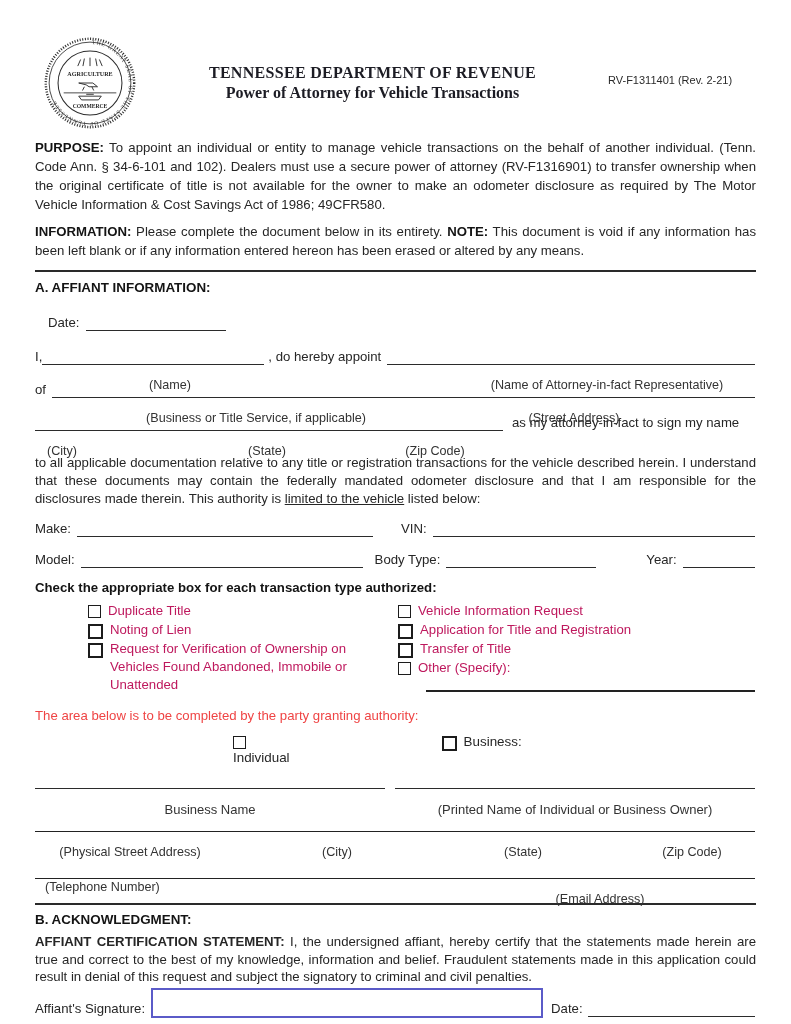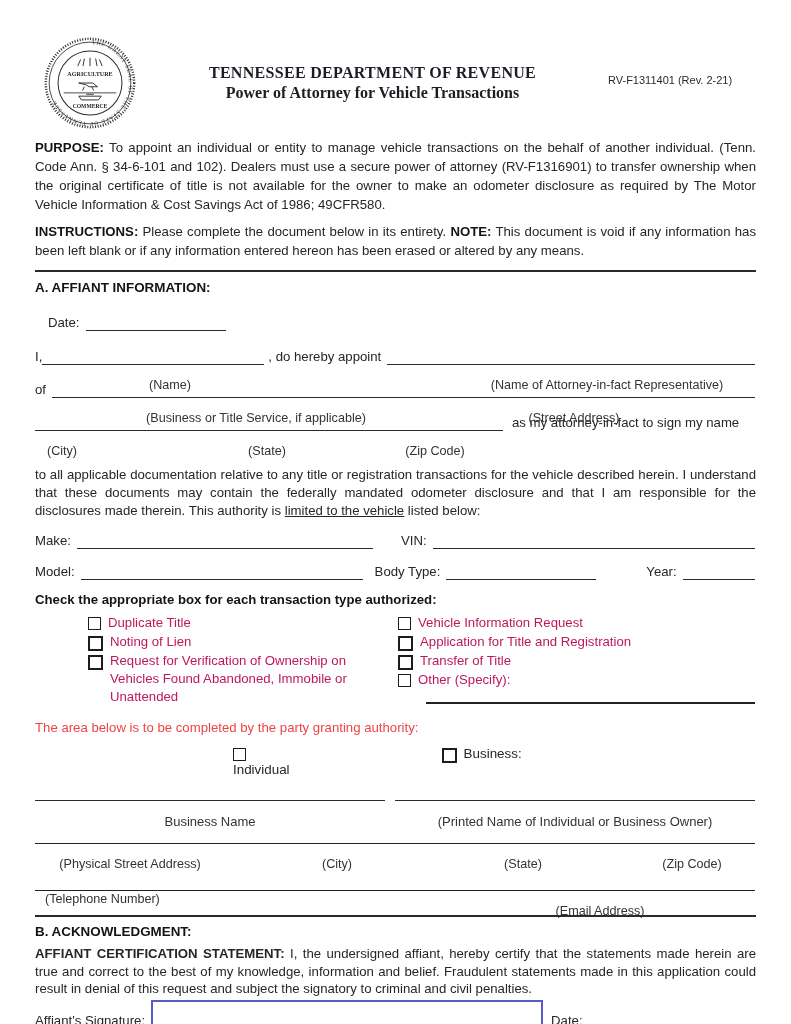--- a/index.html
+++ b/index.html
@@ -13,21 +13,21 @@
   .header{display:flex;align-items:flex-start;padding:36px 35px 0 35px;}
   .seal{width:94px;height:94px;margin-left:8px;flex-shrink:0;}
   .title-block{flex:1;text-align:center;margin-top:28px;font-family:"Liberation Serif","DejaVu Serif",serif;color:#1c1c24;}
   .title-line1{font-size:16px;font-weight:bold;letter-spacing:.3px;}
   .title-line2{font-size:16px;font-weight:bold;margin-top:2px;text-align:center;}
   .form-number{width:148px;font-size:11px;margin-top:38px;color:#2a2a2a;flex-shrink:0;}
 
   
   p.para{margin:8px 35px 0 35px;font-size:13.2px;line-height:19px;text-align:justify;color:#262626;}
   p.para b{color:#141414;}
-  p.body-para{margin:20px 35px 0 35px;font-size:13.2px;line-height:18px;text-align:justify;color:#262626;}
+  p.body-para{margin:8px 35px 0 35px;font-size:13.2px;line-height:18px;text-align:justify;color:#262626;}
 
   .rule{margin:10px 35px 0 35px;border-top:2.5px solid #2a2a2a;height:0;}
   .rule-b{margin:9px 35px 0 35px;border-top:2.5px solid #2a2a2a;height:0;}
   .sec-head{margin:8px 35px 0 35px;font-size:13.4px;font-weight:bold;color:#141414;}
 
   
   .frow{display:flex;align-items:flex-end;margin:0 36px 0 35px;font-size:13.2px;line-height:17px;color:#262626;}
   .bl{display:inline-block;height:17px;border-bottom:1.4px solid #2b2b2b;}
   .lblrow{position:relative;height:15px;margin:0 36px 0 35px;font-size:12.6px;color:#333;}
   .lbl{position:absolute;top:13px;transform:translateX(-50%);white-space:nowrap;}
@@ -111,21 +111,21 @@
       <text x="50" y="76.5" font-size="6" font-weight="bold" text-anchor="middle" fill="#1f1f1f" font-family="Liberation Serif,serif">COMMERCE</text>
     </svg>
     <div class="title-block">
       <div class="title-line1">TENNESSEE DEPARTMENT OF REVENUE</div>
       <div class="title-line2">Power of Attorney for Vehicle Transactions</div>
     </div>
     <div class="form-number">RV-F1311401 (Rev. 2-21)</div>
   </div>
 
   <p class="para"><b>PURPOSE:</b> <span>To appoint an individual or entity to manage vehicle transactions on the behalf of another individual. (Tenn. Code Ann. § 34-6-101 and 102). Dealers must use a secure power of attorney (RV-F1316901) to transfer ownership when the original certificate of title is not available for the owner to make an odometer disclosure as required by The Motor Vehicle Information &amp; Cost Savings Act of 1986; 49CFR580.</span></p>
-  <p class="para"><b>INSTRUCTIONS:</b> <span>Please complete the document below in its entirety.</span> <b>NOTE:</b> <span>This document is void if any information has been left blank or if any information entered hereon has been erased or altered by any means.</span></p>
+  <p class="para"><b>INFORMATION:</b> <span>Please complete the document below in its entirety.</span> <b>NOTE:</b> <span>This document is void if any information has been left blank or if any information entered hereon has been erased or altered by any means.</span></p>
 
   <div class="rule"></div>
 
   <div class="sec-head">A. AFFIANT INFORMATION:</div>
 
   <div class="frow date-row">
     <span style="margin-left:13px">Date:</span>
     <span class="bl"></span>
   </div>
 

